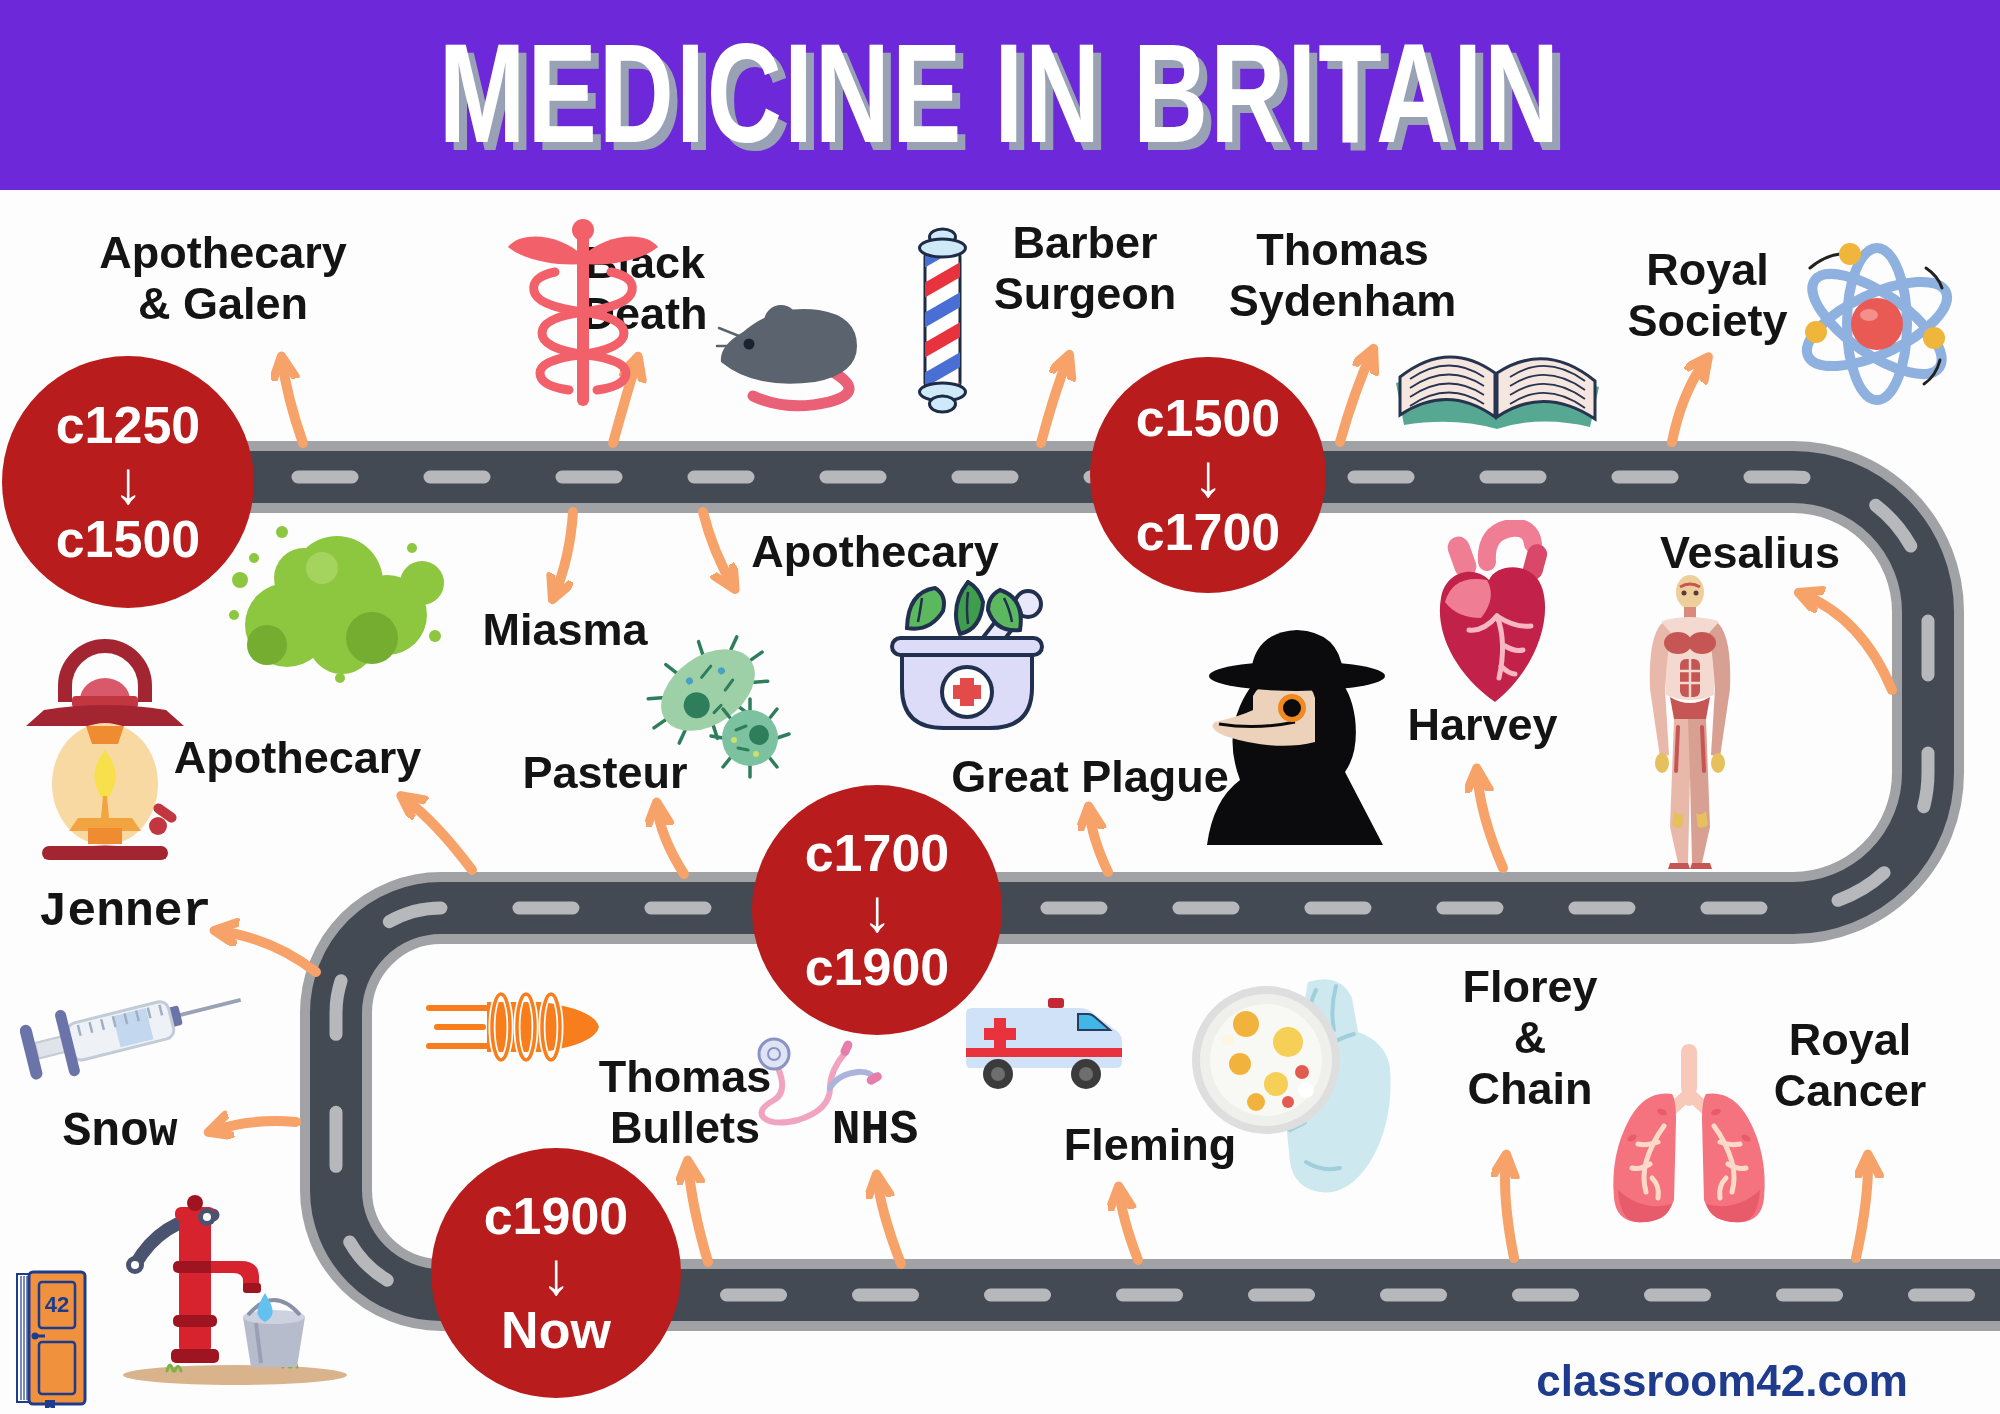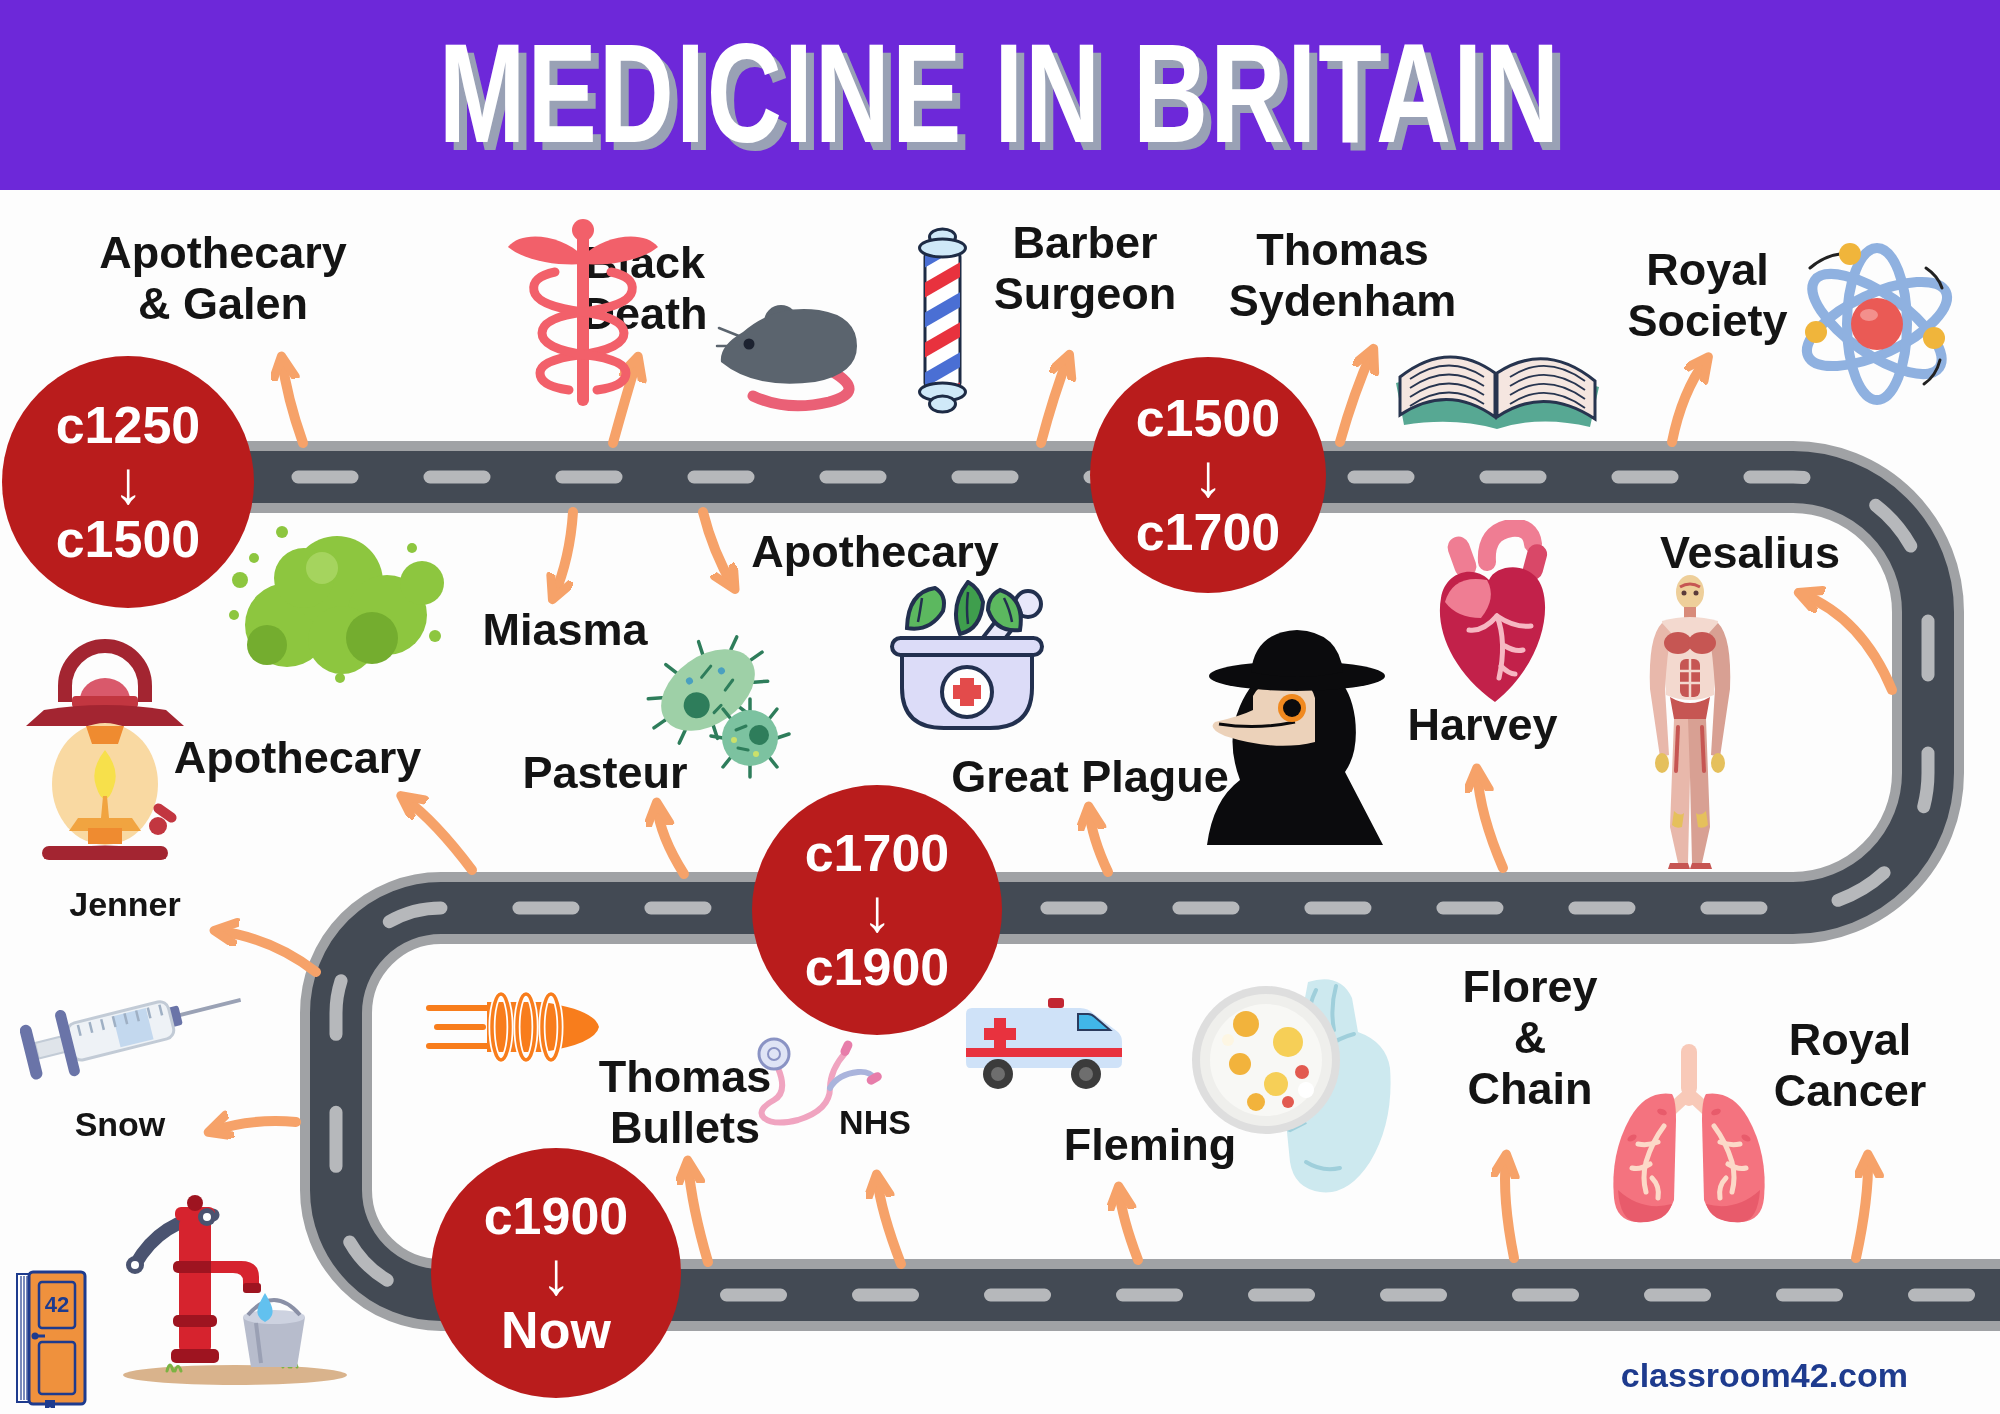--- a/index.html
+++ b/index.html
@@ -5,27 +5,27 @@
   html,body{margin:0;padding:0;background:#ffffff;}
   #canvas{position:relative;width:2000px;height:1414px;overflow:hidden;background:#fdfdfd;
           font-family:"Liberation Sans",sans-serif;}
   .banner{position:absolute;left:0;top:0;width:2000px;height:190px;background:#6d28d9;}
   .title{margin:0;width:100%;height:192px;line-height:188px;text-align:center;color:#ffffff;
          font-size:104px;font-weight:bold;letter-spacing:2px;transform:scaleY(1.35);
          transform-origin:50% 50%;text-shadow:8px 6px 0 #99a1b5;white-space:nowrap;}
   svg.scene{position:absolute;left:0;top:0;}
   .label{position:absolute;text-align:center;font-weight:bold;font-size:45px;line-height:1.13;
          color:#141414;}
-  .label.big{font-size:34px;}
+  .label.big{font-size:48px;font-family:Liberation Mono, monospace;}
   .period{position:absolute;border-radius:50%;background:#b91c1c;color:#ffffff;display:flex;
           flex-direction:column;align-items:center;justify-content:center;font-weight:bold;}
   .p-year{font-size:52px;line-height:1.05;}
   .p-arrow{font-size:60px;line-height:.95;margin:1px 0;}
   .icon{position:absolute;}
-  .footer{position:absolute;right:92px;top:1356px;font-size:34px;font-weight:bold;color:#1e3b8e;margin-left:16px;}
+  .footer{position:absolute;right:92px;top:1356px;font-size:44px;font-weight:bold;color:#1e3b8e;margin-left:16px;}
 </style>
 </head>
 <body>
 
 <div id="canvas">
 
   <div class="banner">
     <h1 class="title">MEDICINE IN BRITAIN</h1>
   </div>
 

